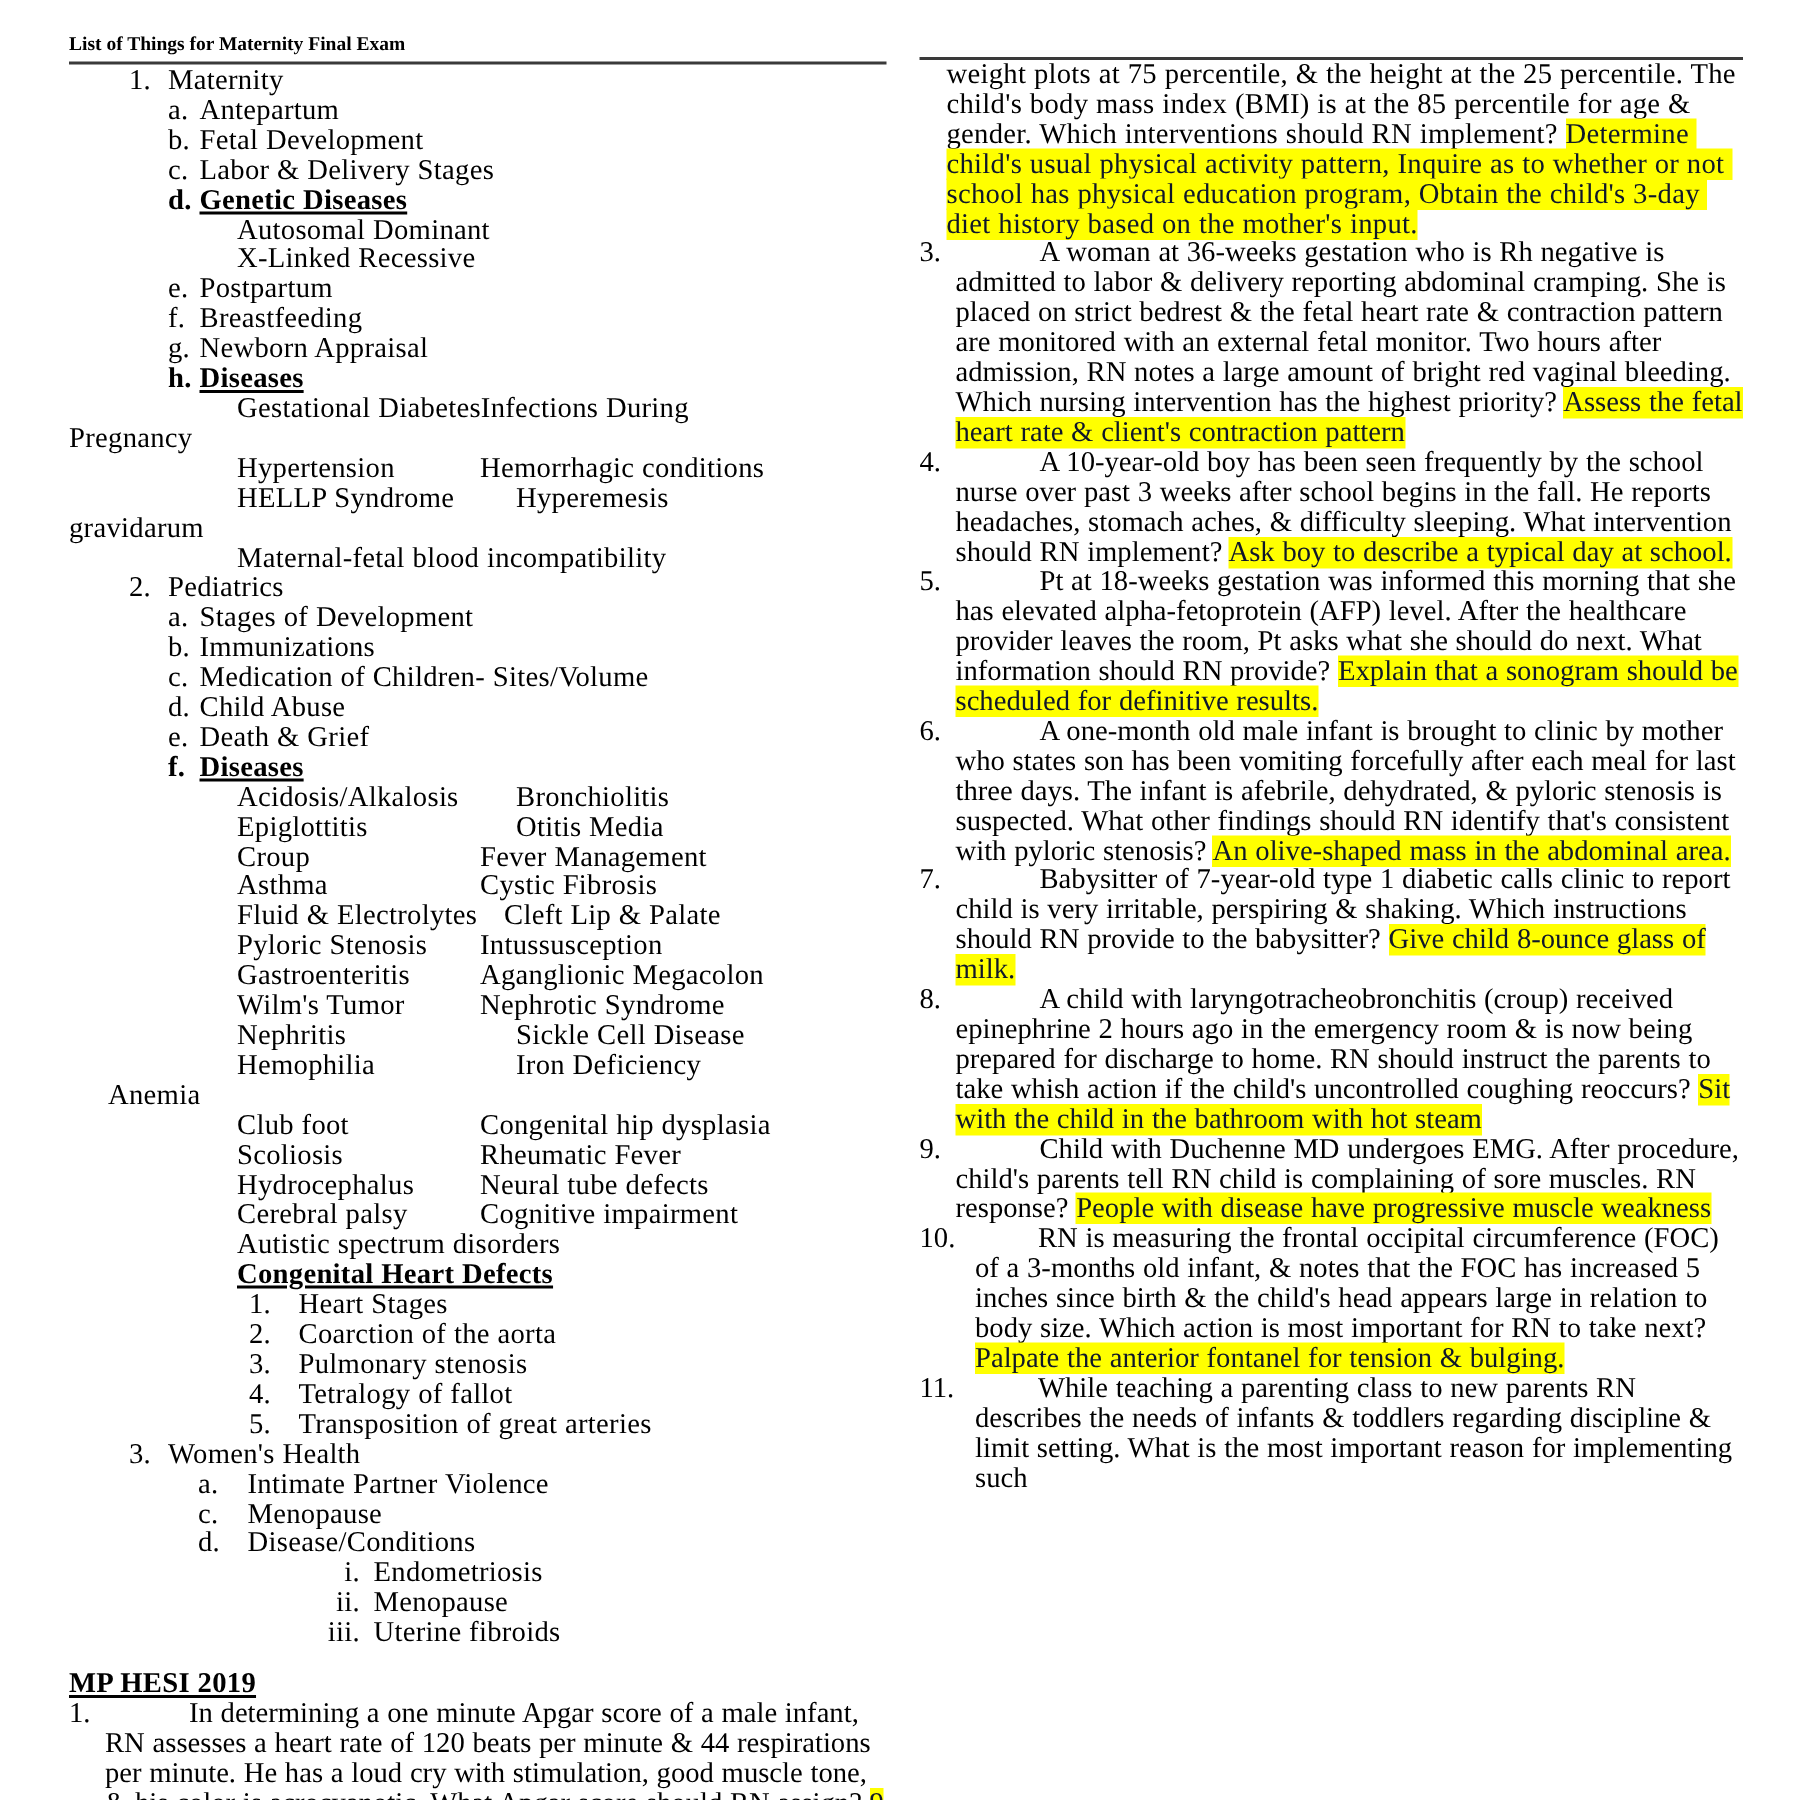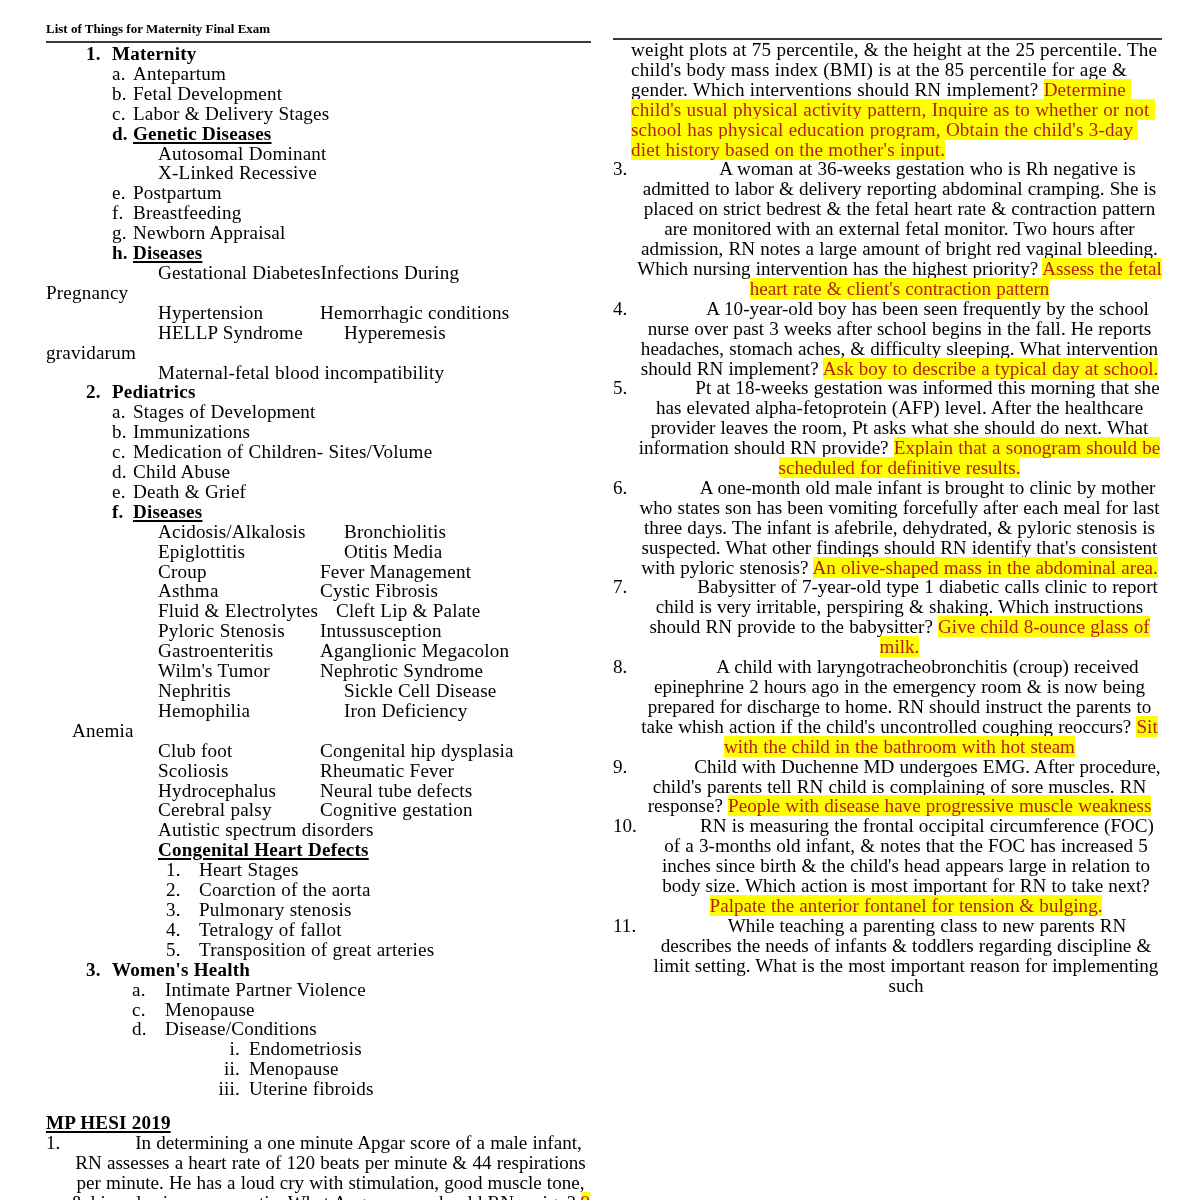--- a/index.html
+++ b/index.html
@@ -54,21 +54,21 @@
     display: block;
   }
   .rc-top {
     border-top: 2px solid #3a3a3a;
     padding-top: 0px;
     margin-top: 20px;
   }
   .rc-top .ln:first-child { margin-top: 0; }
 
   
-  .i-num   { padding-left: 40px; font-weight: bold; }   
+  .i-num   { padding-left: 40px; }   
   .i-alpha { padding-left: 66px; }   
   .i-plain { padding-left: 112px; }  
   .i-wrap  { padding-left: 0px; }    
   .i-wh    { padding-left: 86px; }   
   .i-rom   { padding-left: 160px; }  
   .i-chd   { padding-left: 120px; }  
   .i-chdh  { padding-left: 112px; }
 
   .marker-num  { display: inline-block; width: 26px; }
   .marker-num2 { display: inline-block; width: 33px; }
@@ -87,28 +87,28 @@
     align-items: flex-start;
   }
   .q .qn {
     flex: 0 0 auto;
     width: 24px;
   }
   .q .qn.wide { width: 37px; }
   .q .qt {
     flex: 1 1 auto;
     text-indent: 56px;
-    text-align: center;
+    text-align: left;
     white-space: normal;
     word-spacing: 0.02em;
   }
   .q .qt.narrow { text-indent: 42px; }
   mark.hl {
     background: #ffff00;
-    color: #b91c1c;
+    color: #0f172a;
     padding: 0;
     box-decoration-break: clone;
     -webkit-box-decoration-break: clone;
   }
 </style>
 </head>
 <body>
 
 <div class="page">
   <div class="columns">
@@ -155,21 +155,21 @@
       <div class="ln i-plain dz"><span class="c1">Fluid &amp; Electrolytes</span><span style="padding-left:16px">Cleft Lip &amp; Palate</span></div>
       <div class="ln i-plain dz"><span class="c1">Pyloric Stenosis</span><span>Intussusception</span></div>
       <div class="ln i-plain dz"><span class="c1">Gastroenteritis</span><span>Aganglionic Megacolon</span></div>
       <div class="ln i-plain dz"><span class="c1">Wilm's Tumor</span><span>Nephrotic Syndrome</span></div>
       <div class="ln i-plain dz"><span class="c1">Nephritis</span><span style="padding-left:24px">Sickle Cell Disease</span></div>
       <div class="ln i-plain dz"><span class="c1">Hemophilia</span><span style="padding-left:24px">Iron Deficiency</span></div>
       <div class="ln" style="padding-left:26px">Anemia</div>
       <div class="ln i-plain dz"><span class="c1">Club foot</span><span>Congenital hip dysplasia</span></div>
       <div class="ln i-plain dz"><span class="c1">Scoliosis</span><span>Rheumatic Fever</span></div>
       <div class="ln i-plain dz"><span class="c1">Hydrocephalus</span><span>Neural tube defects</span></div>
-      <div class="ln i-plain dz"><span class="c1">Cerebral palsy</span><span>Cognitive gestation</span></div>
+      <div class="ln i-plain dz"><span class="c1">Cerebral palsy</span><span>Cognitive impairment</span></div>
       <div class="ln i-plain">Autistic spectrum disorders</div>
 
       <div class="ln i-chdh bold"><span class="ul">Congenital Heart Defects</span></div>
       <div class="ln i-chd"><span class="marker-num2">1.</span><span>Heart Stages</span></div>
       <div class="ln i-chd"><span class="marker-num2">2.</span><span>Coarction of the aorta</span></div>
       <div class="ln i-chd"><span class="marker-num2">3.</span><span>Pulmonary stenosis</span></div>
       <div class="ln i-chd"><span class="marker-num2">4.</span><span>Tetralogy of fallot</span></div>
       <div class="ln i-chd"><span class="marker-num2">5.</span><span>Transposition of great arteries</span></div>
 
       <div class="ln i-num"><span class="marker-num">3.</span><span>Women's Health</span></div>

